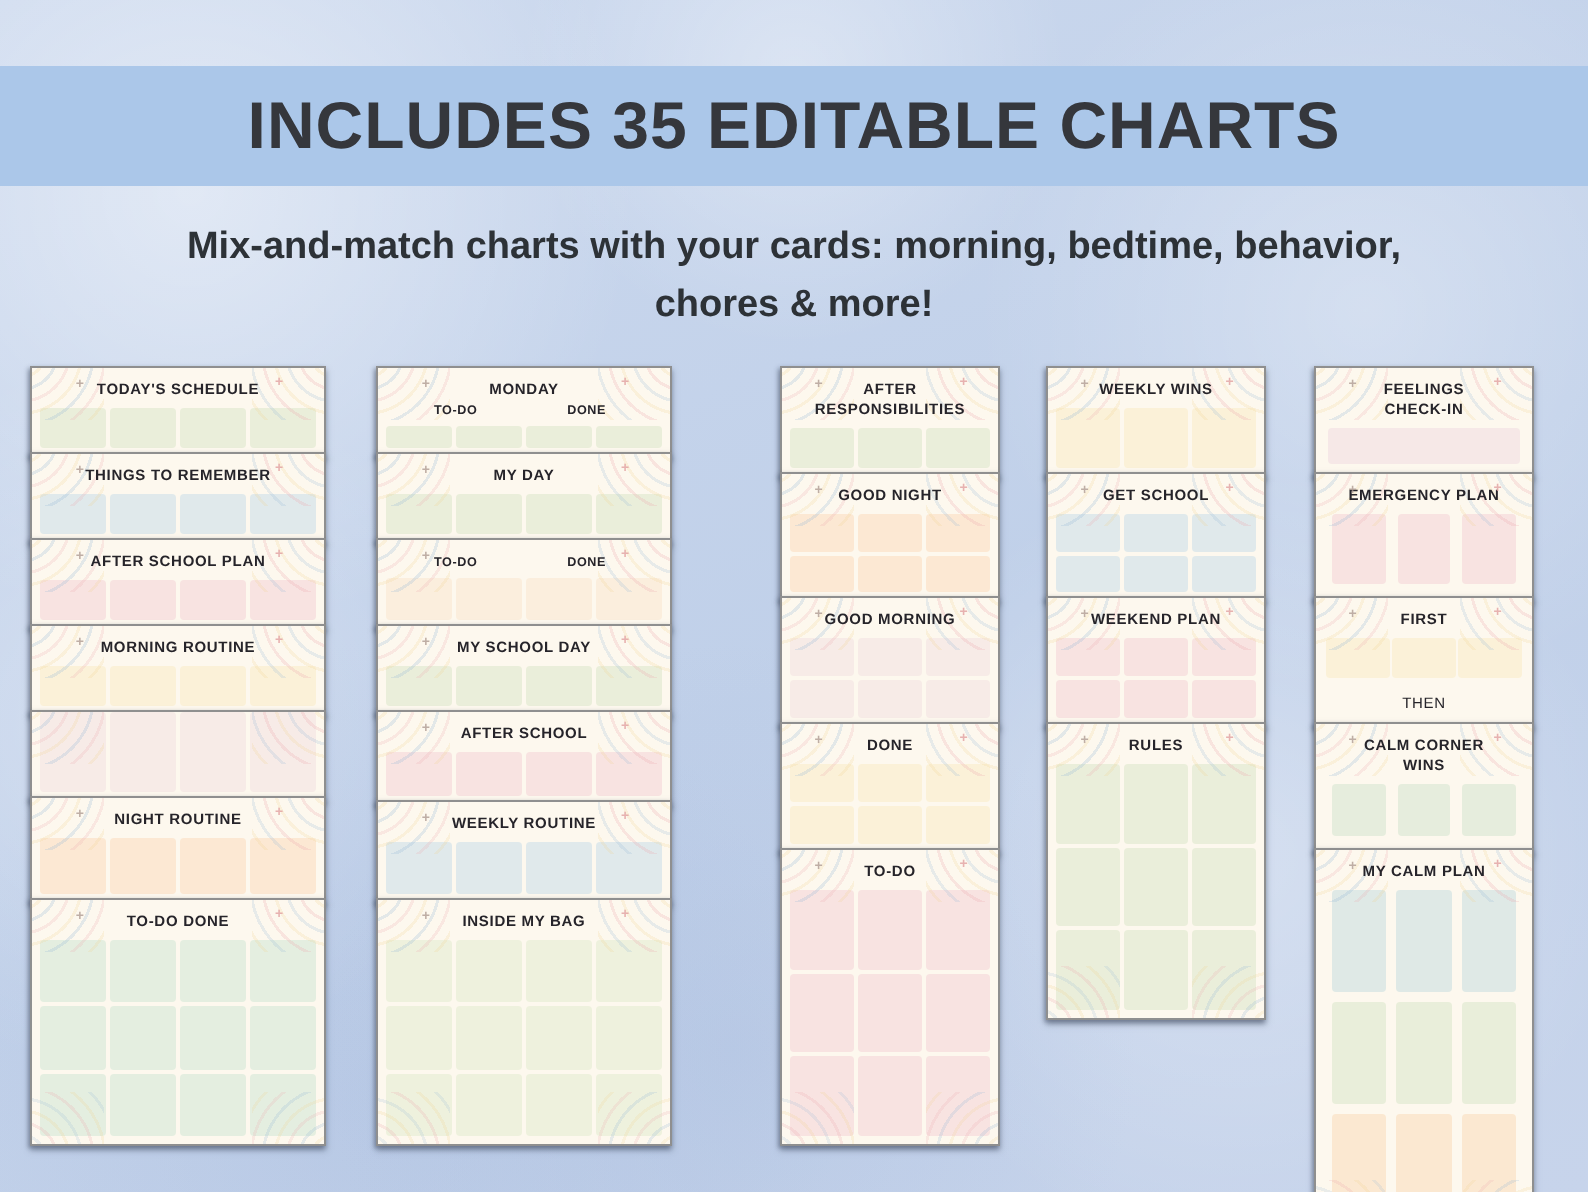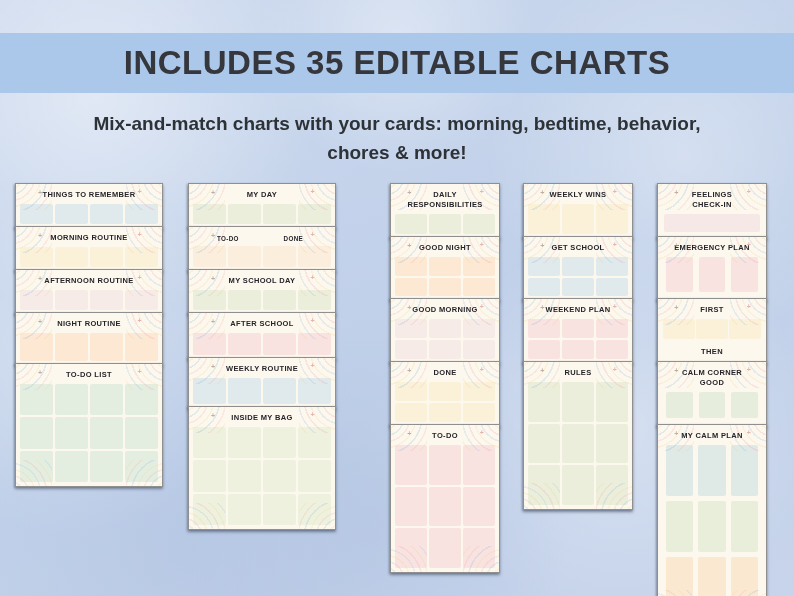--- a/index.html
+++ b/index.html
@@ -47,72 +47,99 @@
   .card-head::before{content:"+";position:absolute;left:15%;top:5px;font-size:7px;
     color:rgba(170,150,140,.75);font-weight:700;}
   .card-head::after{content:"+";position:absolute;right:14%;top:4px;font-size:7px;
     color:rgba(225,160,160,.8);font-weight:700;}
   .card-title{font-size:7.5px;font-weight:800;color:#26242a;letter-spacing:.35px;line-height:1.35;}
   .card-subheads{display:flex;justify-content:space-between;padding:2px 28px 0 24px;}
   .card-subhead{font-size:6.3px;font-weight:800;color:#26242a;letter-spacing:.3px;}
   .card-grid{flex:1;display:flex;flex-direction:column;min-height:0;}
   .grid-row{flex:1;display:grid;min-height:0;}
   .grid-cell{border-radius:2px;}
-  .card-midlabel{font-size:7.5px;font-weight:700;color:#26242a;text-align:center;
+  .card-midlabel{font-size:7.5px;font-weight:400;color:#26242a;text-align:center;
     letter-spacing:.35px;padding:3px 0 7px;}
 </style>
 </head>
 <body>
 
 <div class="canvas">
   <div class="band">
     <h1>INCLUDES 35 EDITABLE CHARTS</h1>
   </div>
   <div class="subtitle">
     <div>Mix-and-match charts with your cards: morning, bedtime, behavior,</div>
     <div>chores &amp; more!</div>
   </div>
   <div class="charts">
       <div class="chart-column" style="width: 148px; margin-right: 25px;">
+        <div class="card" style="height: 46px; z-index: 1;">
+          <span class="corner tl"></span>
+          <span class="corner tr"></span>
+          <div class="card-head">
+            <div class="card-title">TODAY'S SCHEDULE</div>
+          </div>
+          <div class="card-grid" style="gap: 2px; padding: 0px 4px 4px;">
+            <div class="grid-row" style="grid-template-columns: repeat(4, 1fr); gap: 2px;">
+              <span class="grid-cell" style="background: rgb(234, 238, 218);"></span>
+              <span class="grid-cell" style="background: rgb(234, 238, 218);"></span>
+              <span class="grid-cell" style="background: rgb(234, 238, 218);"></span>
+              <span class="grid-cell" style="background: rgb(234, 238, 218);"></span>
+            </div>
+          </div>
+        </div>
         <div class="card" style="height: 46px; z-index: 2;">
           <span class="corner tl"></span>
           <span class="corner tr"></span>
           <div class="card-head">
             <div class="card-title">THINGS TO REMEMBER</div>
           </div>
           <div class="card-grid" style="gap: 2px; padding: 0px 4px 4px;">
             <div class="grid-row" style="grid-template-columns: repeat(4, 1fr); gap: 2px;">
               <span class="grid-cell" style="background: rgb(224, 233, 235);"></span>
               <span class="grid-cell" style="background: rgb(224, 233, 235);"></span>
               <span class="grid-cell" style="background: rgb(224, 233, 235);"></span>
               <span class="grid-cell" style="background: rgb(224, 233, 235);"></span>
             </div>
           </div>
         </div>
+        <div class="card" style="height: 46px; z-index: 3;">
+          <span class="corner tl"></span>
+          <span class="corner tr"></span>
+          <div class="card-head">
+            <div class="card-title">AFTER SCHOOL PLAN</div>
+          </div>
+          <div class="card-grid" style="gap: 2px; padding: 0px 4px 4px;">
+            <div class="grid-row" style="grid-template-columns: repeat(4, 1fr); gap: 2px;">
+              <span class="grid-cell" style="background: rgb(248, 227, 225);"></span>
+              <span class="grid-cell" style="background: rgb(248, 227, 225);"></span>
+              <span class="grid-cell" style="background: rgb(248, 227, 225);"></span>
+              <span class="grid-cell" style="background: rgb(248, 227, 225);"></span>
+            </div>
+          </div>
+        </div>
         <div class="card" style="height: 46px; z-index: 4;">
           <span class="corner tl"></span>
           <span class="corner tr"></span>
           <div class="card-head">
             <div class="card-title">MORNING ROUTINE</div>
           </div>
           <div class="card-grid" style="gap: 2px; padding: 0px 4px 4px;">
             <div class="grid-row" style="grid-template-columns: repeat(4, 1fr); gap: 2px;">
               <span class="grid-cell" style="background: rgb(251, 241, 216);"></span>
               <span class="grid-cell" style="background: rgb(251, 241, 216);"></span>
               <span class="grid-cell" style="background: rgb(251, 241, 216);"></span>
               <span class="grid-cell" style="background: rgb(251, 241, 216);"></span>
             </div>
           </div>
         </div>
         <div class="card" style="height: 46px; z-index: 5;">
           <span class="corner tl"></span>
           <span class="corner tr"></span>
-          <div class="card-head">
-            <div class="card-title">AFTERNOON ROUTINE</div>
-          </div>
           <div class="card-grid" style="gap: 2px; padding: 0px 4px 4px;">
             <div class="grid-row" style="grid-template-columns: repeat(4, 1fr); gap: 2px;">
               <span class="grid-cell" style="background: rgb(247, 235, 231);"></span>
               <span class="grid-cell" style="background: rgb(247, 235, 231);"></span>
               <span class="grid-cell" style="background: rgb(247, 235, 231);"></span>
               <span class="grid-cell" style="background: rgb(247, 235, 231);"></span>
             </div>
           </div>
         </div>
         <div class="card" style="height: 54px; z-index: 6;">
@@ -129,21 +156,21 @@
               <span class="grid-cell" style="background: rgb(252, 232, 211);"></span>
             </div>
           </div>
         </div>
         <div class="card" style="height: 124px; z-index: 7;">
           <span class="corner tl"></span>
           <span class="corner tr"></span>
           <span class="corner bl"></span>
           <span class="corner br"></span>
           <div class="card-head">
-            <div class="card-title">TO-DO LIST</div>
+            <div class="card-title">TO-DO DONE</div>
           </div>
           <div class="card-grid" style="gap: 2px; padding: 0px 4px 4px;">
             <div class="grid-row" style="grid-template-columns: repeat(4, 1fr); gap: 2px;">
               <span class="grid-cell" style="background: rgb(228, 238, 224);"></span>
               <span class="grid-cell" style="background: rgb(228, 238, 224);"></span>
               <span class="grid-cell" style="background: rgb(228, 238, 224);"></span>
               <span class="grid-cell" style="background: rgb(228, 238, 224);"></span>
             </div>
             <div class="grid-row" style="grid-template-columns: repeat(4, 1fr); gap: 2px;">
               <span class="grid-cell" style="background: rgb(228, 238, 224);"></span>
@@ -154,20 +181,39 @@
             <div class="grid-row" style="grid-template-columns: repeat(4, 1fr); gap: 2px;">
               <span class="grid-cell" style="background: rgb(228, 238, 224);"></span>
               <span class="grid-cell" style="background: rgb(228, 238, 224);"></span>
               <span class="grid-cell" style="background: rgb(228, 238, 224);"></span>
               <span class="grid-cell" style="background: rgb(228, 238, 224);"></span>
             </div>
           </div>
         </div>
       </div>
       <div class="chart-column" style="width: 148px; margin-right: 54px;">
+        <div class="card" style="height: 46px; z-index: 1;">
+          <span class="corner tl"></span>
+          <span class="corner tr"></span>
+          <div class="card-head">
+            <div class="card-title">MONDAY</div>
+            <div class="card-subheads">
+              <span class="card-subhead">TO-DO</span>
+              <span class="card-subhead">DONE</span>
+            </div>
+          </div>
+          <div class="card-grid" style="gap: 2px; padding: 0px 4px 4px;">
+            <div class="grid-row" style="grid-template-columns: repeat(4, 1fr); gap: 2px;">
+              <span class="grid-cell" style="background: rgb(234, 238, 218);"></span>
+              <span class="grid-cell" style="background: rgb(234, 238, 218);"></span>
+              <span class="grid-cell" style="background: rgb(234, 238, 218);"></span>
+              <span class="grid-cell" style="background: rgb(234, 238, 218);"></span>
+            </div>
+          </div>
+        </div>
         <div class="card" style="height: 46px; z-index: 2;">
           <span class="corner tl"></span>
           <span class="corner tr"></span>
           <div class="card-head">
             <div class="card-title">MY DAY</div>
           </div>
           <div class="card-grid" style="gap: 2px; padding: 0px 4px 4px;">
             <div class="grid-row" style="grid-template-columns: repeat(4, 1fr); gap: 2px;">
               <span class="grid-cell" style="background: rgb(234, 238, 218);"></span>
               <span class="grid-cell" style="background: rgb(234, 238, 218);"></span>
@@ -267,21 +313,21 @@
               <span class="grid-cell" style="background: rgb(238, 241, 221);"></span>
             </div>
           </div>
         </div>
       </div>
       <div class="chart-column" style="width: 110px; margin-right: 23px;">
         <div class="card" style="height: 56px; z-index: 1;">
           <span class="corner tl"></span>
           <span class="corner tr"></span>
           <div class="card-head">
-            <div class="card-title">DAILY</div>
+            <div class="card-title">AFTER</div>
             <div class="card-title">RESPONSIBILITIES</div>
           </div>
           <div class="card-grid" style="gap: 2px; padding: 0px 4px 4px;">
             <div class="grid-row" style="grid-template-columns: repeat(3, 1fr); gap: 2px;">
               <span class="grid-cell" style="background: rgb(234, 238, 218);"></span>
               <span class="grid-cell" style="background: rgb(234, 238, 218);"></span>
               <span class="grid-cell" style="background: rgb(234, 238, 218);"></span>
             </div>
           </div>
         </div>
@@ -490,21 +536,21 @@
               <span class="grid-cell" style="background: rgb(251, 241, 216);"></span>
             </div>
           </div>
           <div class="card-midlabel">THEN</div>
         </div>
         <div class="card" style="height: 66px; z-index: 4;">
           <span class="corner tl"></span>
           <span class="corner tr"></span>
           <div class="card-head">
             <div class="card-title">CALM CORNER</div>
-            <div class="card-title">GOOD</div>
+            <div class="card-title">WINS</div>
           </div>
           <div class="card-grid" style="gap: 6px; padding: 0px 8px 8px;">
             <div class="grid-row" style="grid-template-columns: repeat(3, 1fr); gap: 6px;">
               <span class="grid-cell" style="background: rgb(230, 237, 221);"></span>
               <span class="grid-cell" style="background: rgb(230, 237, 221);"></span>
               <span class="grid-cell" style="background: rgb(230, 237, 221);"></span>
             </div>
           </div>
         </div>
         <div class="card" style="height: 193px; z-index: 5;">

